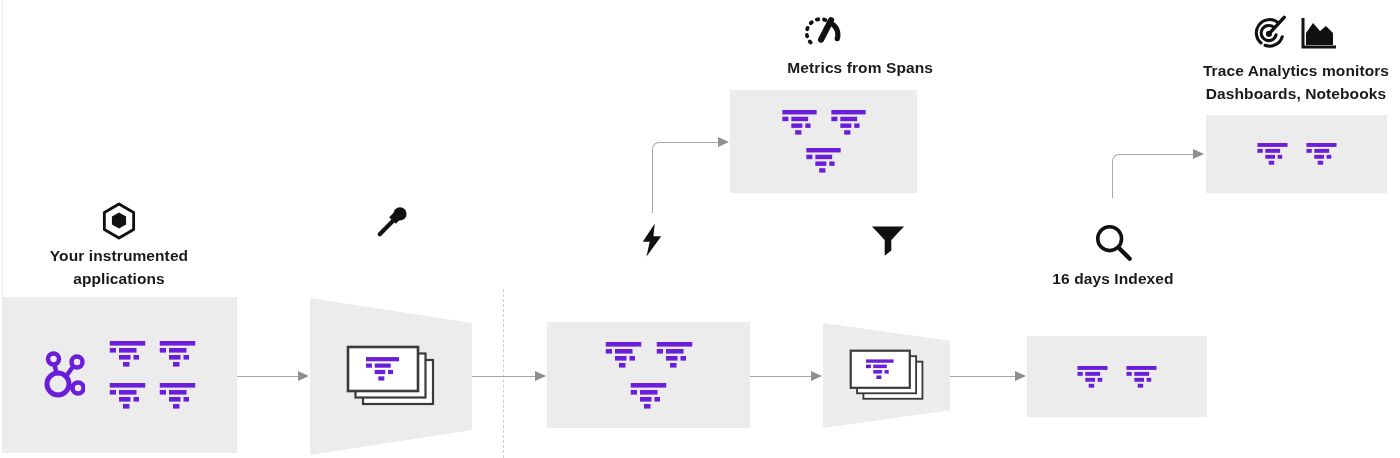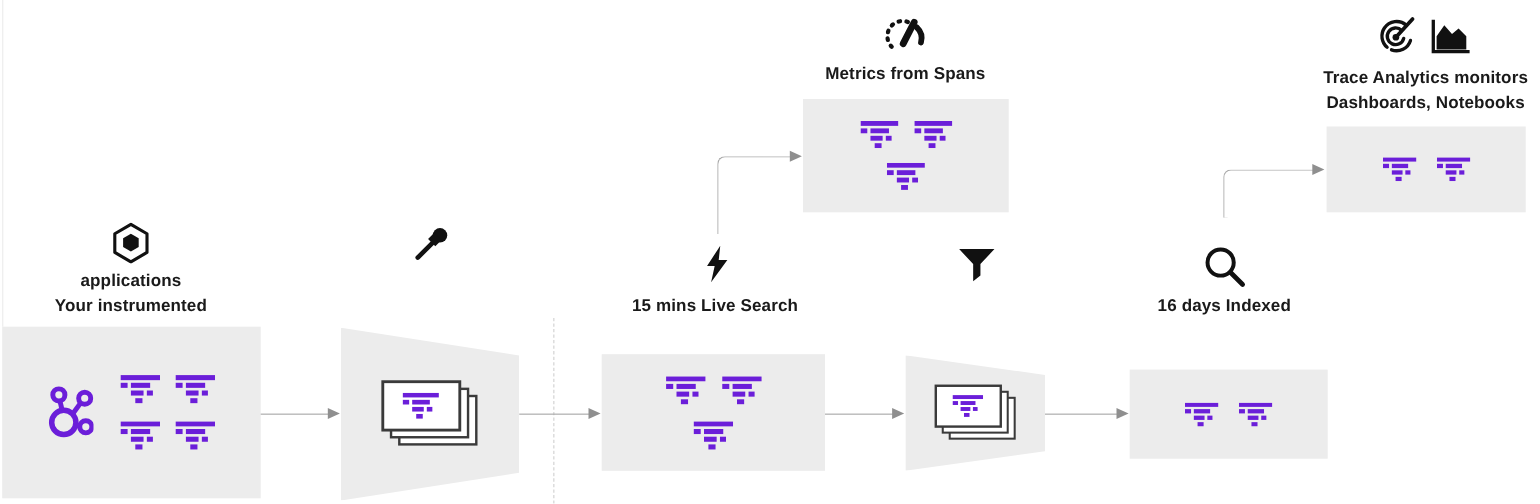--- a/index.html
+++ b/index.html
@@ -57,22 +57,22 @@
   <div class="edge-line" style="left:2px;top:0;height:297px;"></div>
   <div class="dashed-divider" style="left:503px;top:289px;height:169px;"></div>
 
   <div class="icon-wrap" style="left:102px;top:202px;">
     <svg width="34" height="38" viewBox="0 0 36 40" fill="none">
       <path d="M18 2 L33.5 11 V29 L18 38 L2.5 29 V11 Z" stroke="#111" stroke-width="3" stroke-linejoin="round"></path>
       <path d="M18 11 L25.5 15.3 V23.7 L18 28 L10.5 23.7 V15.3 Z" fill="#111"></path>
     </svg>
   </div>
   <div class="stage-label" style="left:9px;top:244px;width:220px;">
+    <span style="display:block">Your instrumented</span>
     <span style="display:block">applications</span>
-    <span style="display:block">Your instrumented</span>
   </div>
   <div class="gray-box" style="left:2px;top:297px;width:235px;height:156px;">
     <div class="app-box-inner">
       <span>
         <svg width="42" height="48" viewBox="0 0 40 48" fill="none" stroke="#6B1ED9">
           <circle cx="14" cy="33" r="11" stroke-width="5"></circle>
           <circle cx="9.5" cy="8" r="5.5" stroke-width="4.5"></circle>
           <circle cx="33" cy="11" r="5.5" stroke-width="4.5"></circle>
           <circle cx="34" cy="37" r="5.5" stroke-width="4.5"></circle>
           <path d="M10.5 13.5 L12.5 22" stroke-width="4.5"></path>
@@ -124,23 +124,20 @@
   </div>
 
   <div class="h-line" style="left:472px;top:376px;width:64px;"></div>
   <div class="arrow-head" style="left:535px;top:370.5px;"></div>
 
   <div class="icon-wrap" style="left:640px;top:222px;">
     <svg width="24" height="36" viewBox="0 0 26 36">
       <polygon points="16,0 3,20 10.5,20 7,36 23,14 14.5,14" fill="#111"></polygon>
     </svg>
   </div>
-  <div class="stage-label" style="left:540px;top:267px;width:220px;">
-    <span>15 mins Live Search</span>
-  </div>
   <div class="gray-box" style="left:547px;top:322px;width:203px;height:106px;">
     <div class="tri-cluster">
       <div class="tri-top">
         <span>
             <svg width="37" height="26" viewBox="0 0 36 26" fill="#6B1ED9">
               <use href="#flame"></use>
             </svg>
           </span>
         <span>
             <svg width="37" height="26" viewBox="0 0 36 26" fill="#6B1ED9">
@@ -159,21 +156,21 @@
   <div class="elbow" style="left:652px;top:142px;width:67px;height:70px;"></div>
   <div class="arrow-head" style="left:718px;top:136.5px;"></div>
 
   <div class="icon-wrap" style="left:804px;top:14px;">
     <svg width="38" height="38" viewBox="0 0 40 38" fill="none">
       <path d="M7 29 A 14.5 14.5 0 0 1 23 5.5" stroke="#111" stroke-width="4" stroke-linecap="round" stroke-dasharray="1.5 6"></path>
       <path d="M31 10.5 A 14.5 14.5 0 0 1 35 25" stroke="#111" stroke-width="5.5" stroke-linecap="round"></path>
       <path d="M18 26 L28.5 5.5" stroke="#111" stroke-width="6.5" stroke-linecap="round"></path>
     </svg>
   </div>
-  <div class="stage-label" style="left:713px;top:56px;width:220px;">
+  <div class="stage-label" style="left:713px;top:56px;width:220px;text-align:right;">
     <span>Metrics from Spans</span>
   </div>
   <div class="gray-box" style="left:730px;top:90px;width:187px;height:103px;">
     <div class="tri-cluster" style="gap:13px;">
       <div class="tri-top">
         <span>
             <svg width="35" height="25" viewBox="0 0 36 26" fill="#6B1ED9">
               <use href="#flame"></use>
             </svg>
           </span>

